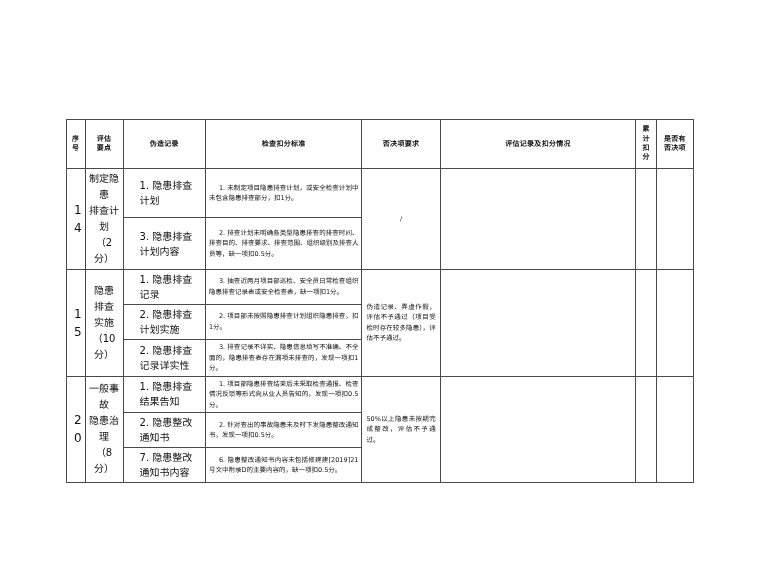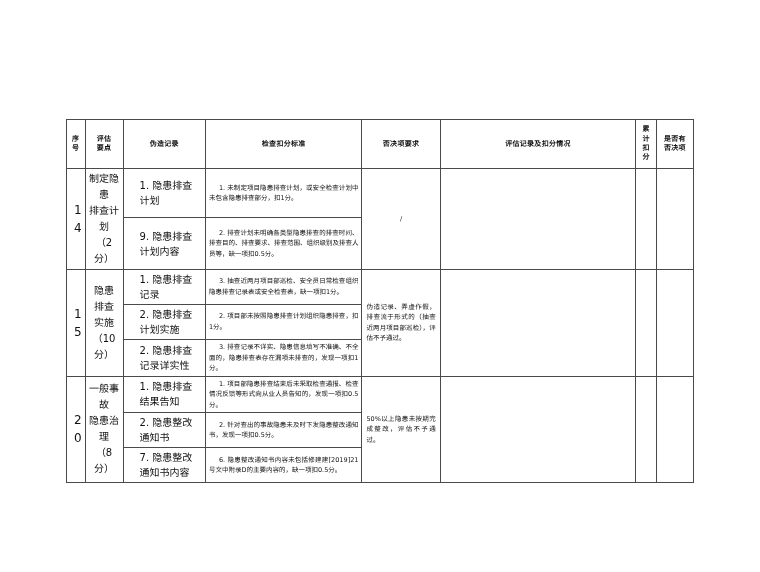--- a/index.html
+++ b/index.html
@@ -167,38 +167,38 @@
           <td class="content-cell">1. 隐患排查计划</td>
           <td class="criteria-cell">
             <p>1. 未制定项目隐患排查计划，或安全检查计划中未包含隐患排查部分，扣1分。</p>
           </td>
           <td class="veto-cell center-slash" rowspan="2">/</td>
           <td class="record-cell" rowspan="2"></td>
           <td class="total-cell" rowspan="2"></td>
           <td class="hasveto-cell" rowspan="2"></td>
         </tr>
         <tr class="row-tall">
-          <td class="content-cell">9. 隐患排查计划内容</td>
+          <td class="content-cell">3. 隐患排查计划内容</td>
           <td class="criteria-cell">
             <p>2. 排查计划未明确各类型隐患排查的排查时间、排查目的、排查要求、排查范围、组织级别及排查人员等，缺一项扣0.5分。</p>
           </td>
         </tr>
         <tr>
           <td class="seq-cell" rowspan="3">15</td>
           <td class="point-cell" rowspan="3">
             <div>隐患</div>
             <div>排查</div>
             <div>实施</div>
             <div>（10分）</div>
           </td>
           <td class="content-cell">1. 隐患排查记录</td>
           <td class="criteria-cell">
             <p>3. 抽查近两月项目部巡检、安全员日常检查组织隐患排查记录表或安全检查表，缺一项扣1分。</p>
           </td>
-          <td class="veto-cell" rowspan="3">伪造记录、弄虚作假，排查流于形式的（抽查近两月项目部巡检），评估不予通过。</td>
+          <td class="veto-cell" rowspan="3">伪造记录、弄虚作假，评估不予通过（项目受检时存在较多隐患），评估不予通过。</td>
           <td class="record-cell" rowspan="3"></td>
           <td class="total-cell" rowspan="3"></td>
           <td class="hasveto-cell" rowspan="3"></td>
         </tr>
         <tr>
           <td class="content-cell">2. 隐患排查计划实施</td>
           <td class="criteria-cell">
             <p>2. 项目部未按照隐患排查计划组织隐患排查，扣1分。</p>
           </td>
         </tr>

